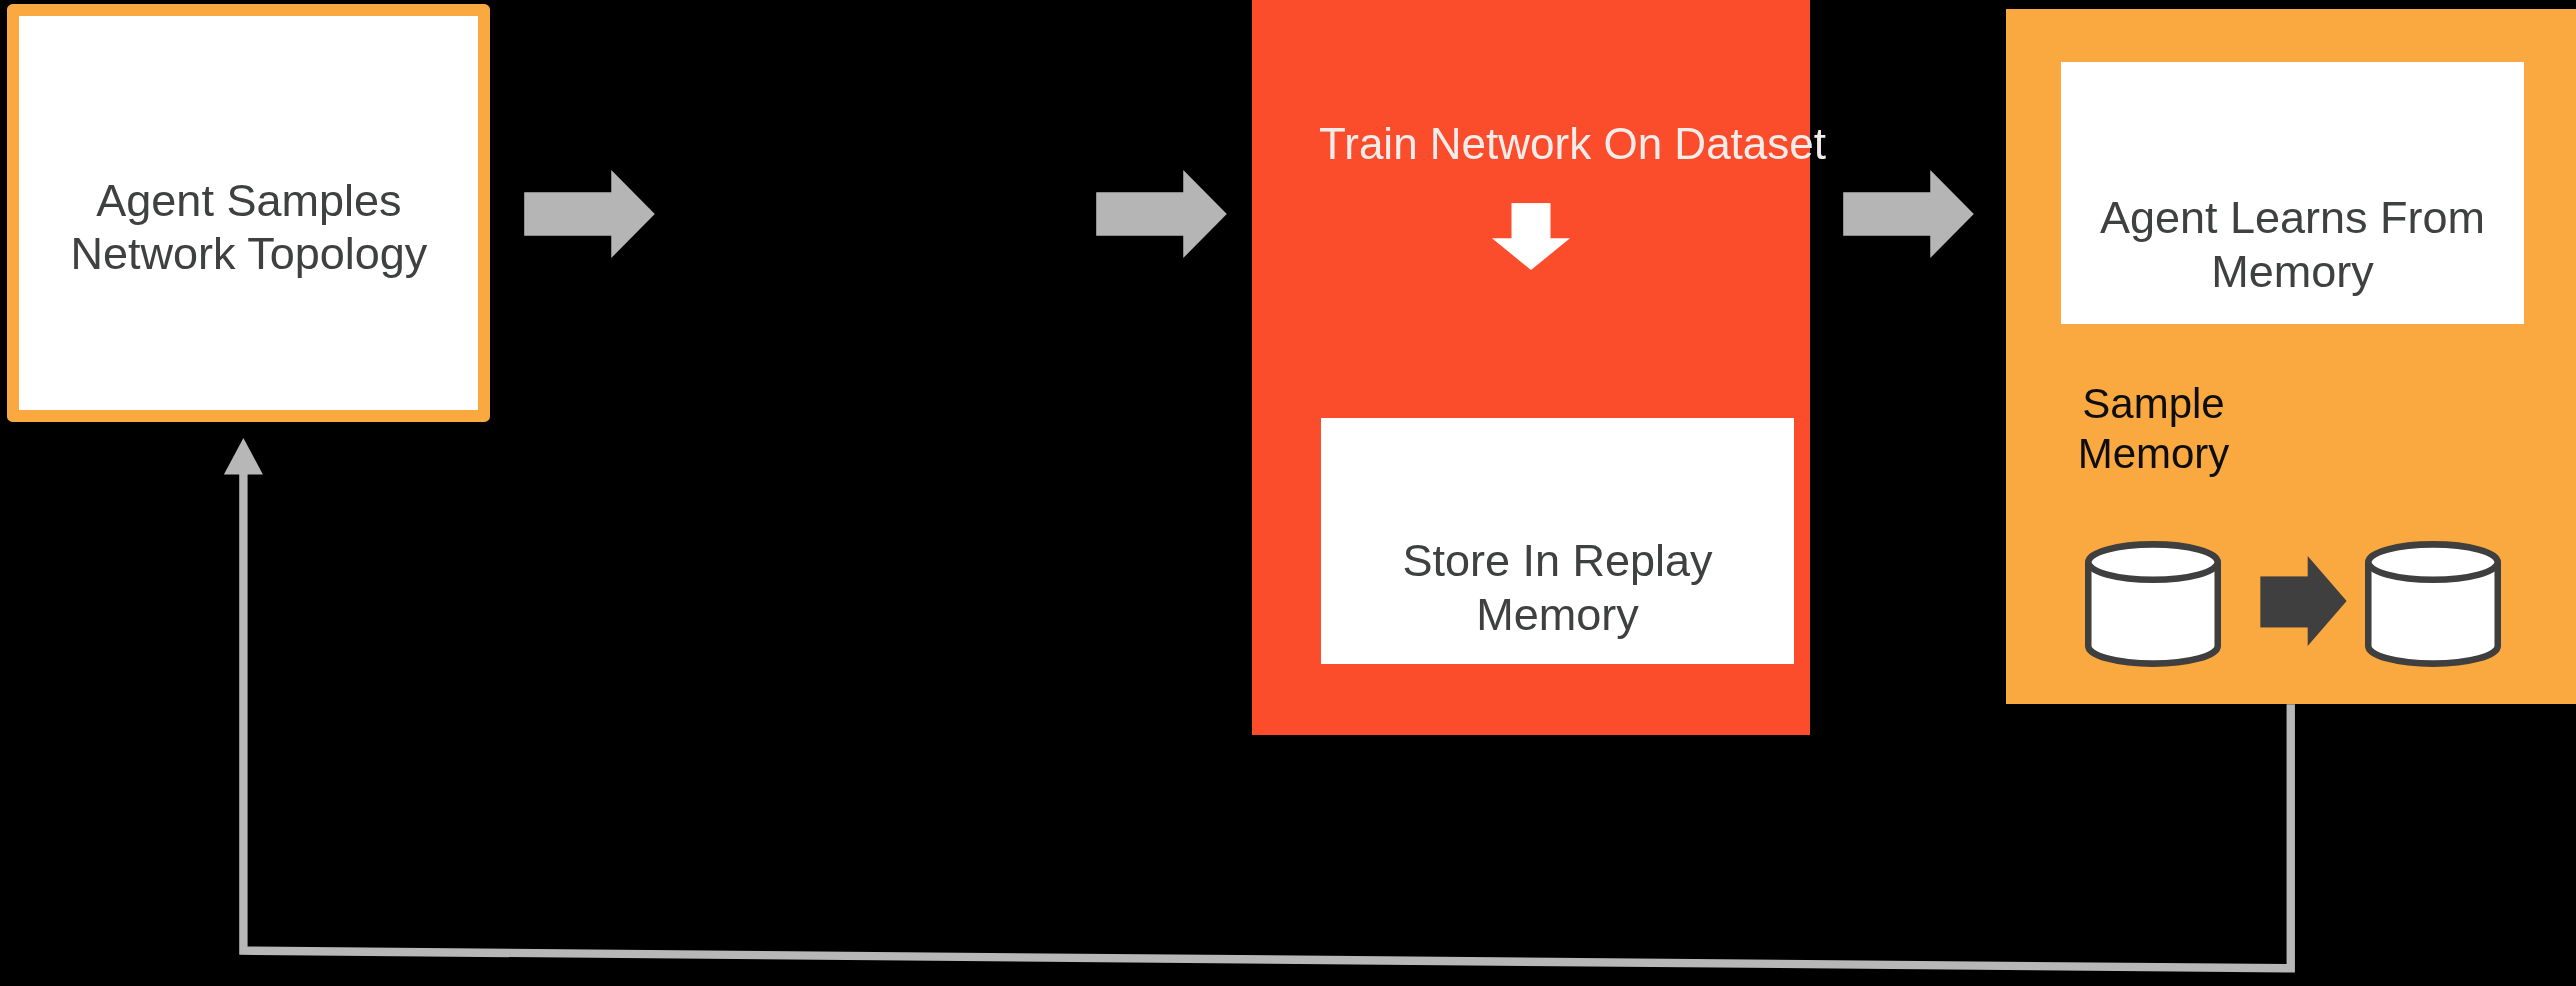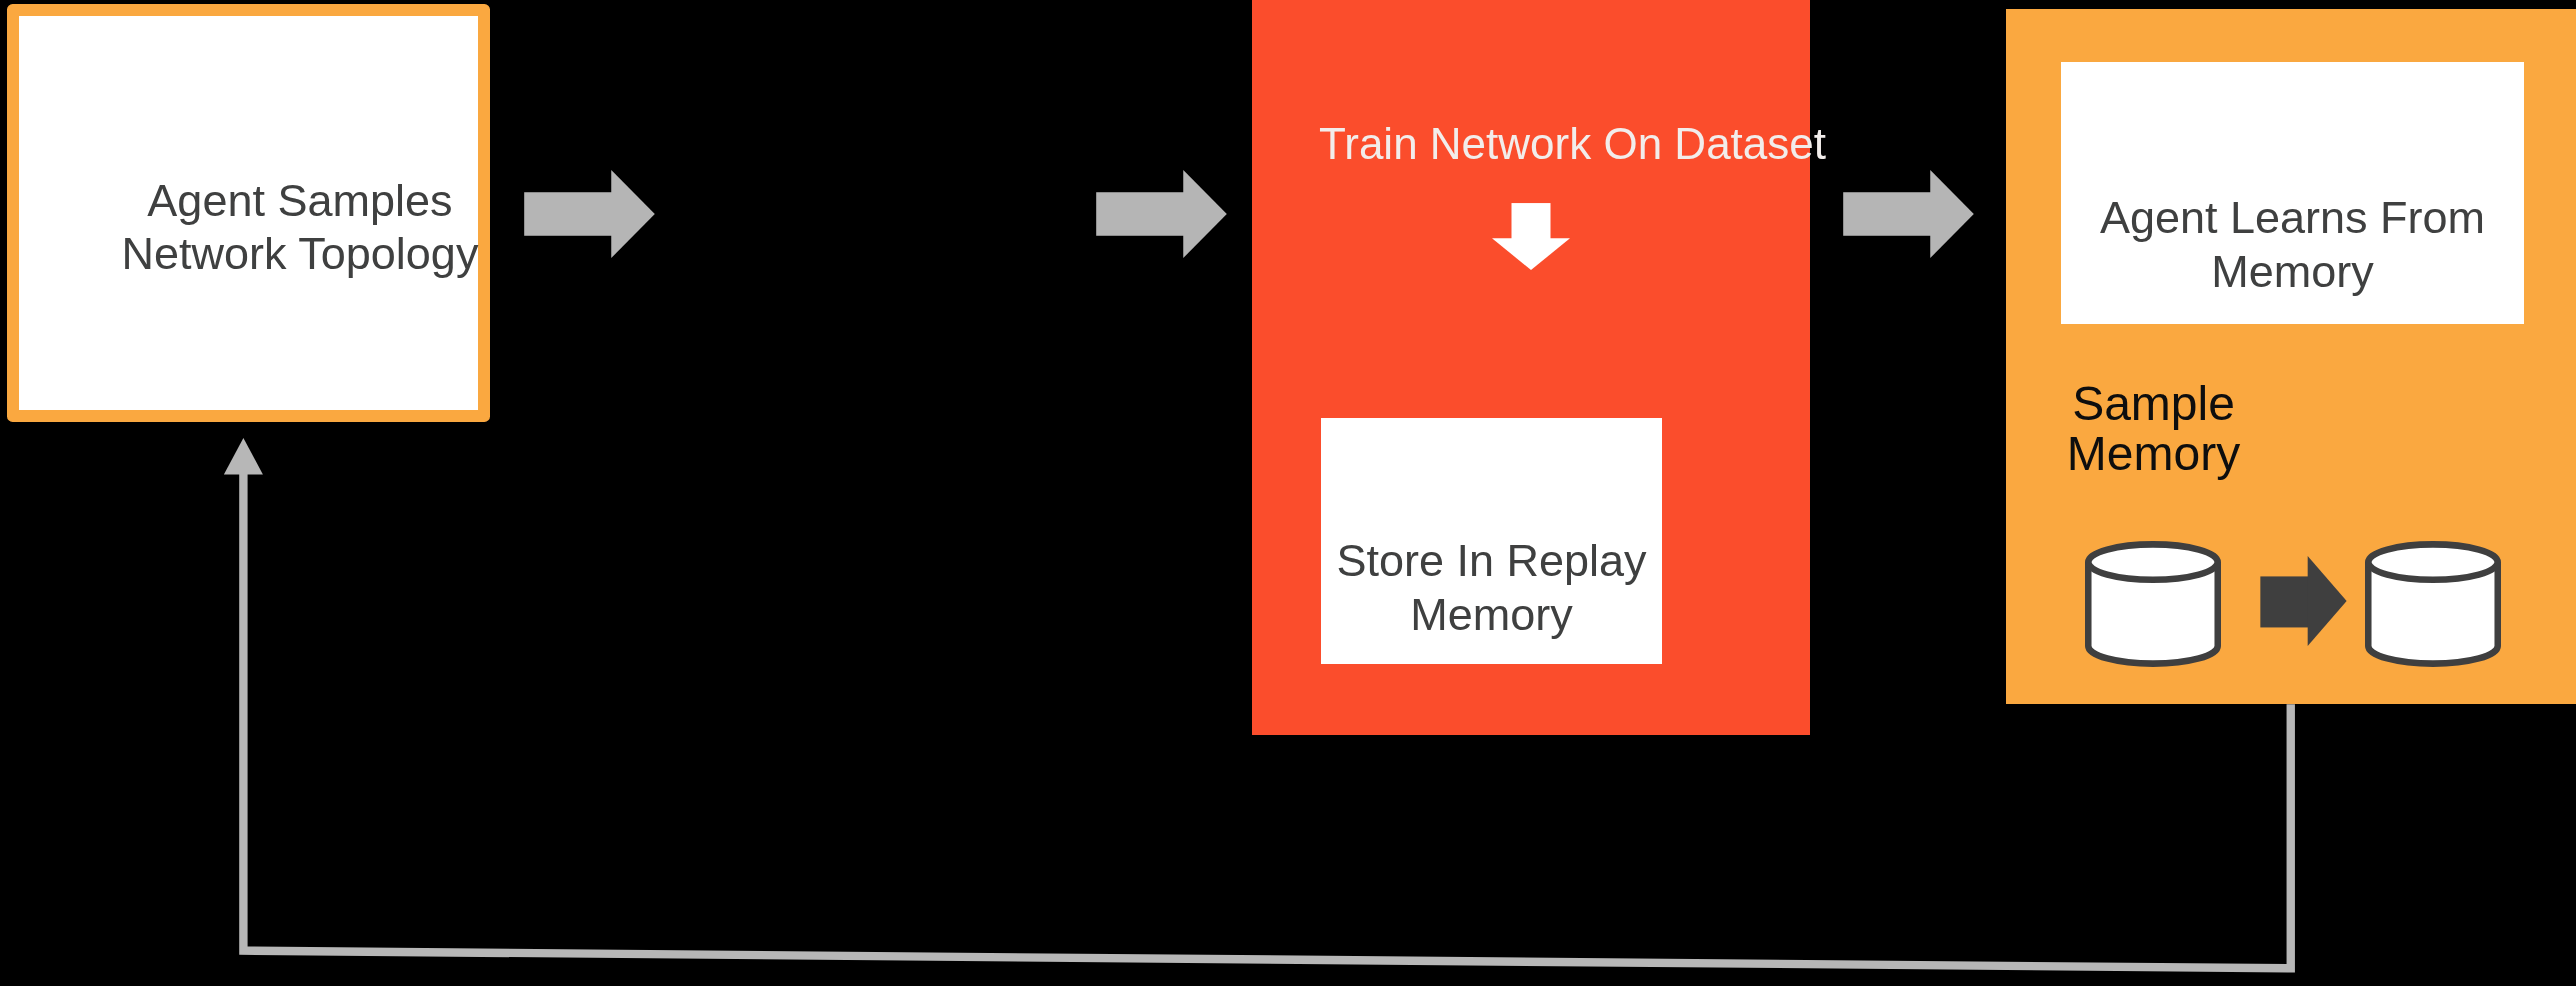--- a/index.html
+++ b/index.html
@@ -7,39 +7,39 @@
     --arrow_gray:#B5B5B5; --loop_gray:#B7B7B7; --icon_dark:#3F3F3F;
     --text_gray:#3F4040; --text_black:#0E0E0E; --text_light:#F2EDEB; --white:#FFFFFF;
   }
   html,body{margin:0;padding:0;background:var(--background);}
   #canvas{
     position:relative;width:2576px;height:986px;overflow:hidden;
     background:var(--background);
     font-family:"Liberation Sans", sans-serif;
   }
   .abs{position:absolute;}
-  .flowbox{box-sizing:border-box;background:var(--white);display:flex;align-items:center;justify-content:flex-end;text-align:center;}
+  .flowbox{box-sizing:border-box;background:var(--white);display:flex;align-items:center;justify-content:center;text-align:center;}
   .pre{white-space:pre-line;}
   
   #box1{left:7.4px;top:3.7px;width:483px;height:418px;border:12px solid var(--orange);border-radius:5.6px;}
   #box1 .lbl{font-size:45px;line-height:53px;color:var(--text_gray);padding-top:28px;}
   
   #box2{left:682px;top:2.8px;width:379px;height:423px;border:12px solid var(--red);border-radius:5.6px;}
   #box2 .lbl{font-size:45px;line-height:53px;color:var(--text_black);padding-top:22.3px;}
   
   #box3{left:1252px;top:0;width:558px;height:735px;background:var(--red);}
   #box3-title{left:0;top:0;width:641px;padding-top:117px;text-align:center;font-size:44px;line-height:54px;color:var(--text_light);}
   #down-arrow{left:240px;top:203px;}
-  #box3-inner{left:69px;top:418px;width:341px;height:246px;justify-content:flex-start;}
+  #box3-inner{left:69px;top:418px;width:473px;height:246px;justify-content:flex-start;}
   #box3-inner .lbl{width:100%;font-size:45px;line-height:54px;color:var(--text_gray);padding-top:93px;}
   
   #box4{left:2006px;top:9.3px;width:570px;height:695px;background:var(--orange);}
   #box4-inner{left:55px;top:44px;width:463px;height:262px;justify-content:flex-start;margin-top:9px;}
   #box4-inner .lbl{width:100%;font-size:45px;line-height:54px;color:var(--text_gray);padding-top:104px;}
-  .minilbl{top:370px;width:261px;text-align:center;font-size:48px;line-height:50px;color:var(--text_black);white-space:pre-line;}
+  .minilbl{top:370px;width:261px;text-align:center;font-size:42px;line-height:50px;color:var(--text_black);white-space:pre-line;}
   #sample-label{left:17px;}
   #update-label{left:298px;}
   #cyl1{left:79px;top:532px;}
   #cyl2{left:359px;top:532px;}
   #mem-arrow{left:254px;top:547px;}
   
   .rarrow{width:131px;height:88px;}
   .rarrow .shaft{fill:var(--arrow_gray);}
   .rarrow .head{fill:var(--arrow_gray);}
   #loop-svg{left:0;top:0;pointer-events:none;}

